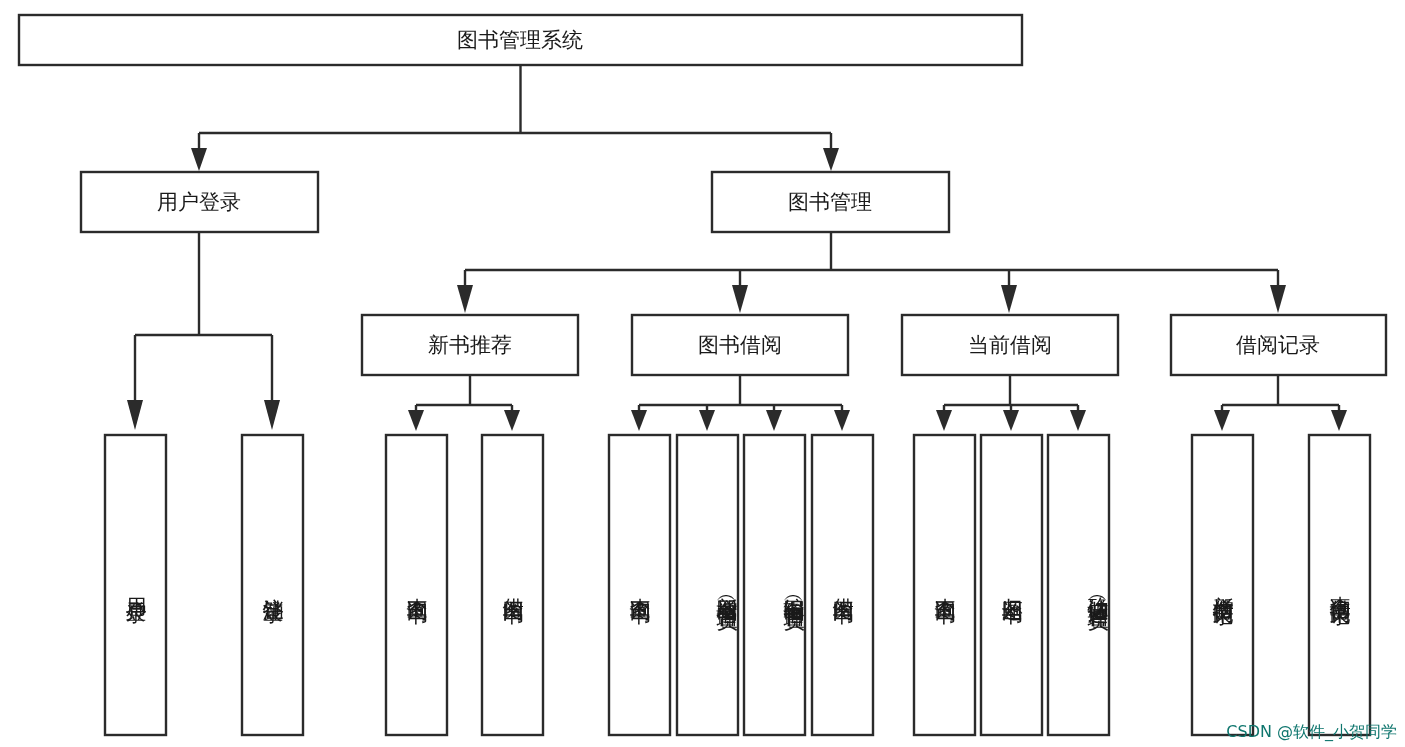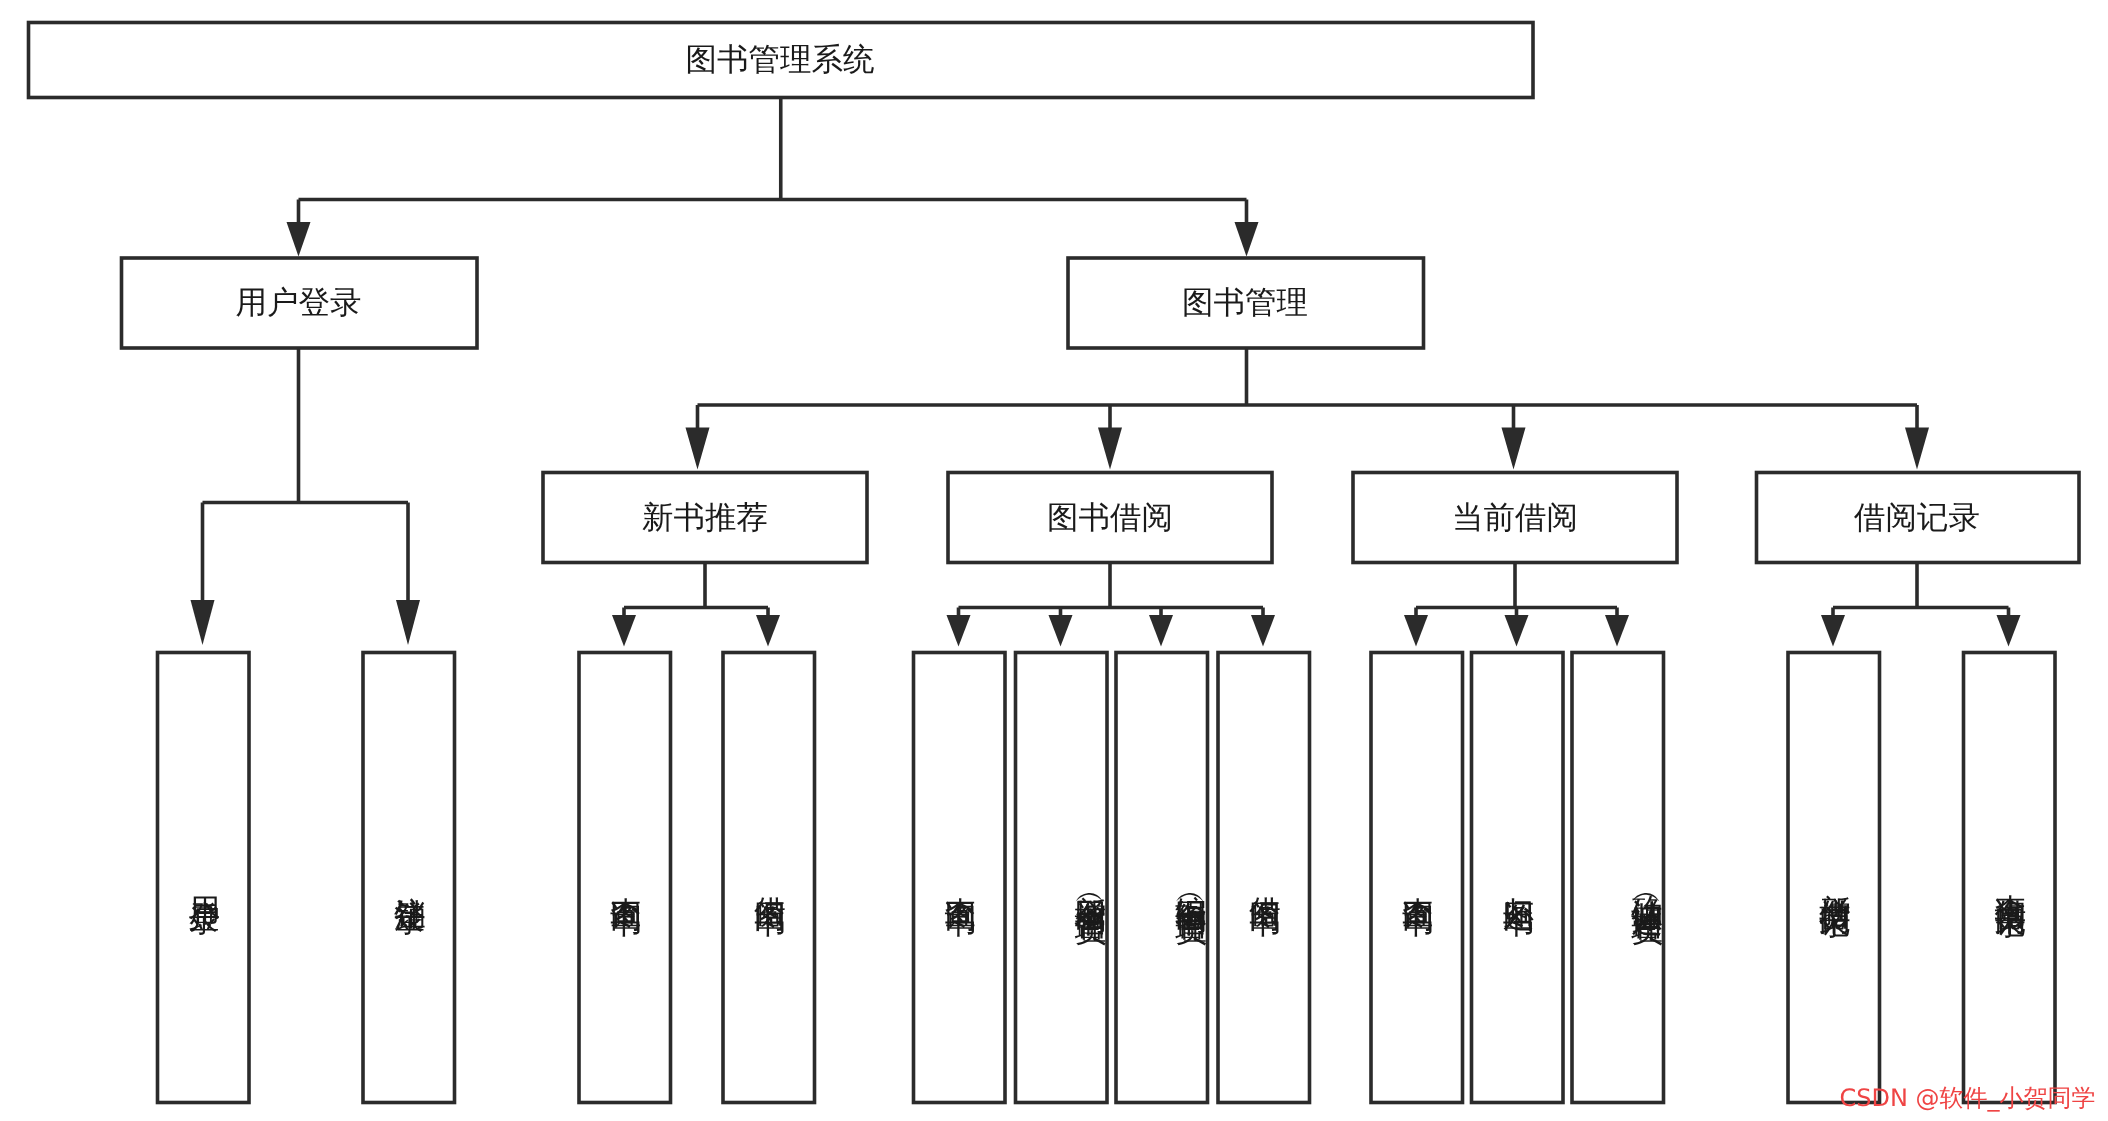--- a/index.html
+++ b/index.html
@@ -61,21 +61,21 @@
     color: #1a1a1a;
     white-space: nowrap;
     pointer-events: none;
   }
   .watermark {
     position: absolute;
     right: 8px;
     bottom: 4px;
     font-family: "DejaVu Sans", "Liberation Sans", sans-serif;
     font-size: 16px;
-    color: #ef4444;
+    color: #0f766e;
     white-space: nowrap;
     margin-top: 11px;
   }
 </style>
 </head>
 <body>
 
 <div id="stage">
 
   <svg id="diagram-svg" viewBox="0 0 1405 747">

